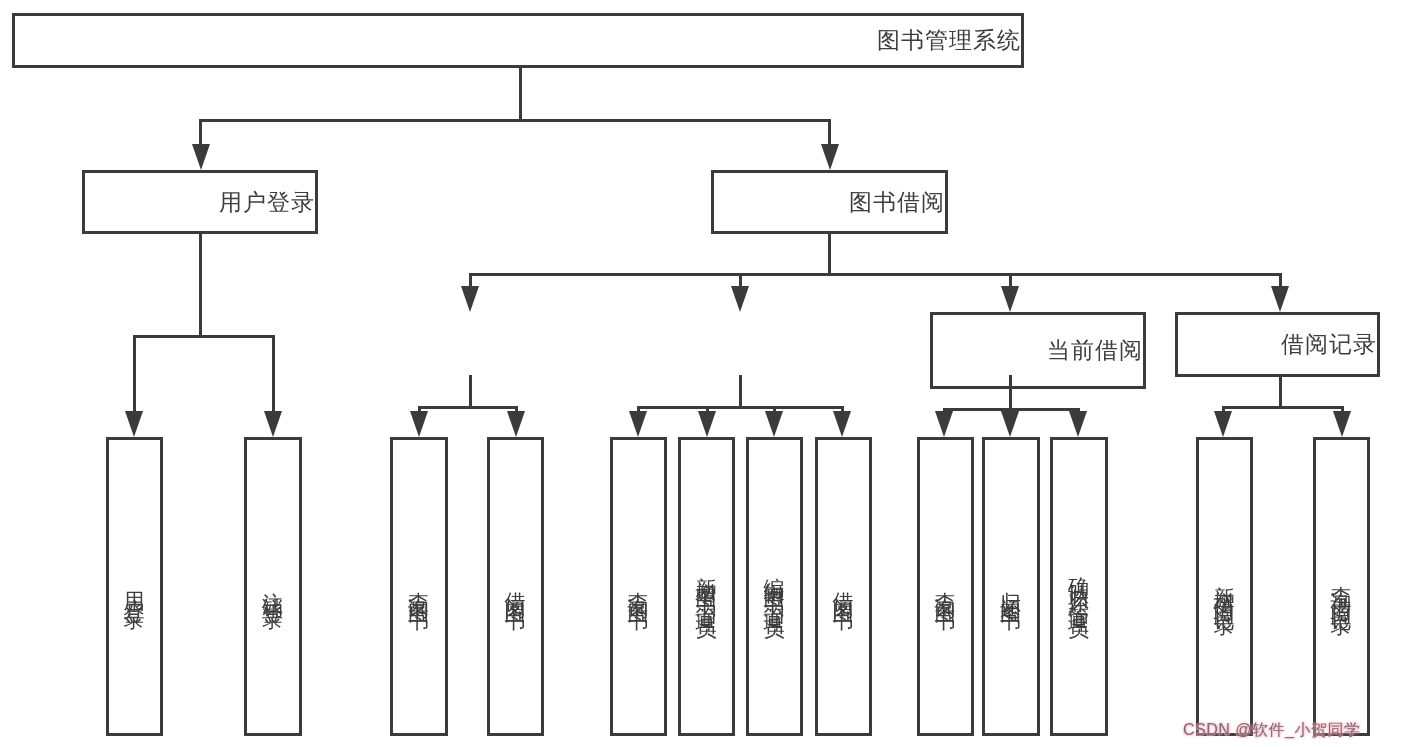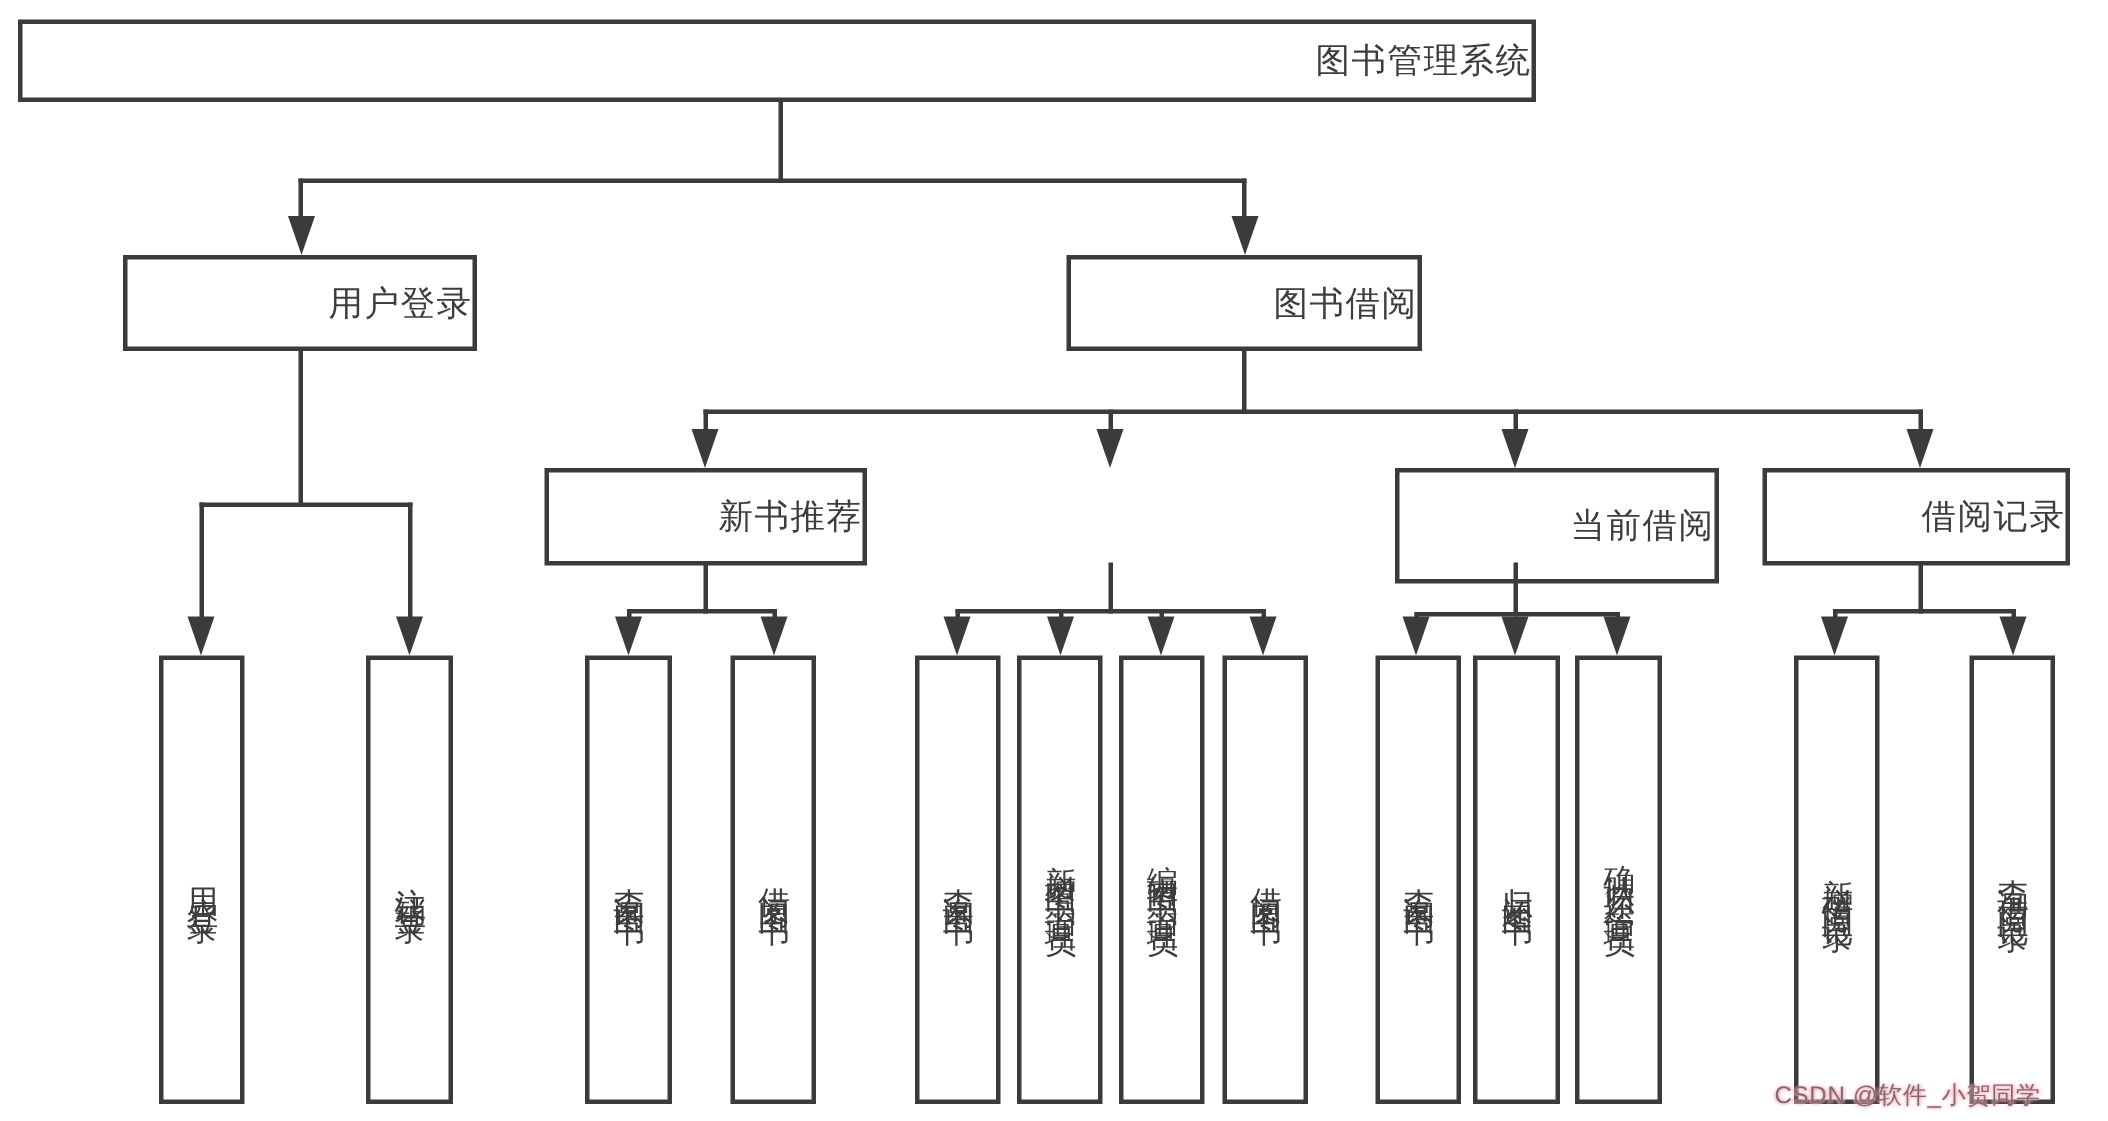--- a/index.html
+++ b/index.html
@@ -87,23 +87,20 @@
   <div class="ln" style="left:469px;top:273px;width:813px;height:3px;"></div>
   <div class="ln" style="left:469px;top:273px;width:3px;height:16px;"></div>
   <div class="ln" style="left:739px;top:273px;width:3px;height:16px;"></div>
   <div class="ln" style="left:1009px;top:273px;width:3px;height:16px;"></div>
   <div class="ln" style="left:1279px;top:273px;width:3px;height:16px;"></div>
   <div class="ah" style="left:461px;top:286px;"></div>
   <div class="ah" style="left:731px;top:286px;"></div>
   <div class="ah" style="left:1001px;top:286px;"></div>
   <div class="ah" style="left:1271px;top:286px;"></div>
 
-  <div class="hbox" style="left:363px;top:312px;width:215px;height:65px;">
-    <span>新书推荐</span>
-  </div>
   <div class="hbox" style="left:930px;top:312px;width:216px;height:77px;">
     <span>当前借阅</span>
   </div>
   <div class="hbox" style="left:1175px;top:312px;width:205px;height:65px;">
     <span>借阅记录</span>
   </div>
 
   <div class="ln" style="left:469px;top:375px;width:3px;height:34px;"></div>
   <div class="ln" style="left:418px;top:406px;width:100px;height:3px;"></div>
   <div class="ln" style="left:418px;top:406px;width:3px;height:9px;"></div>

